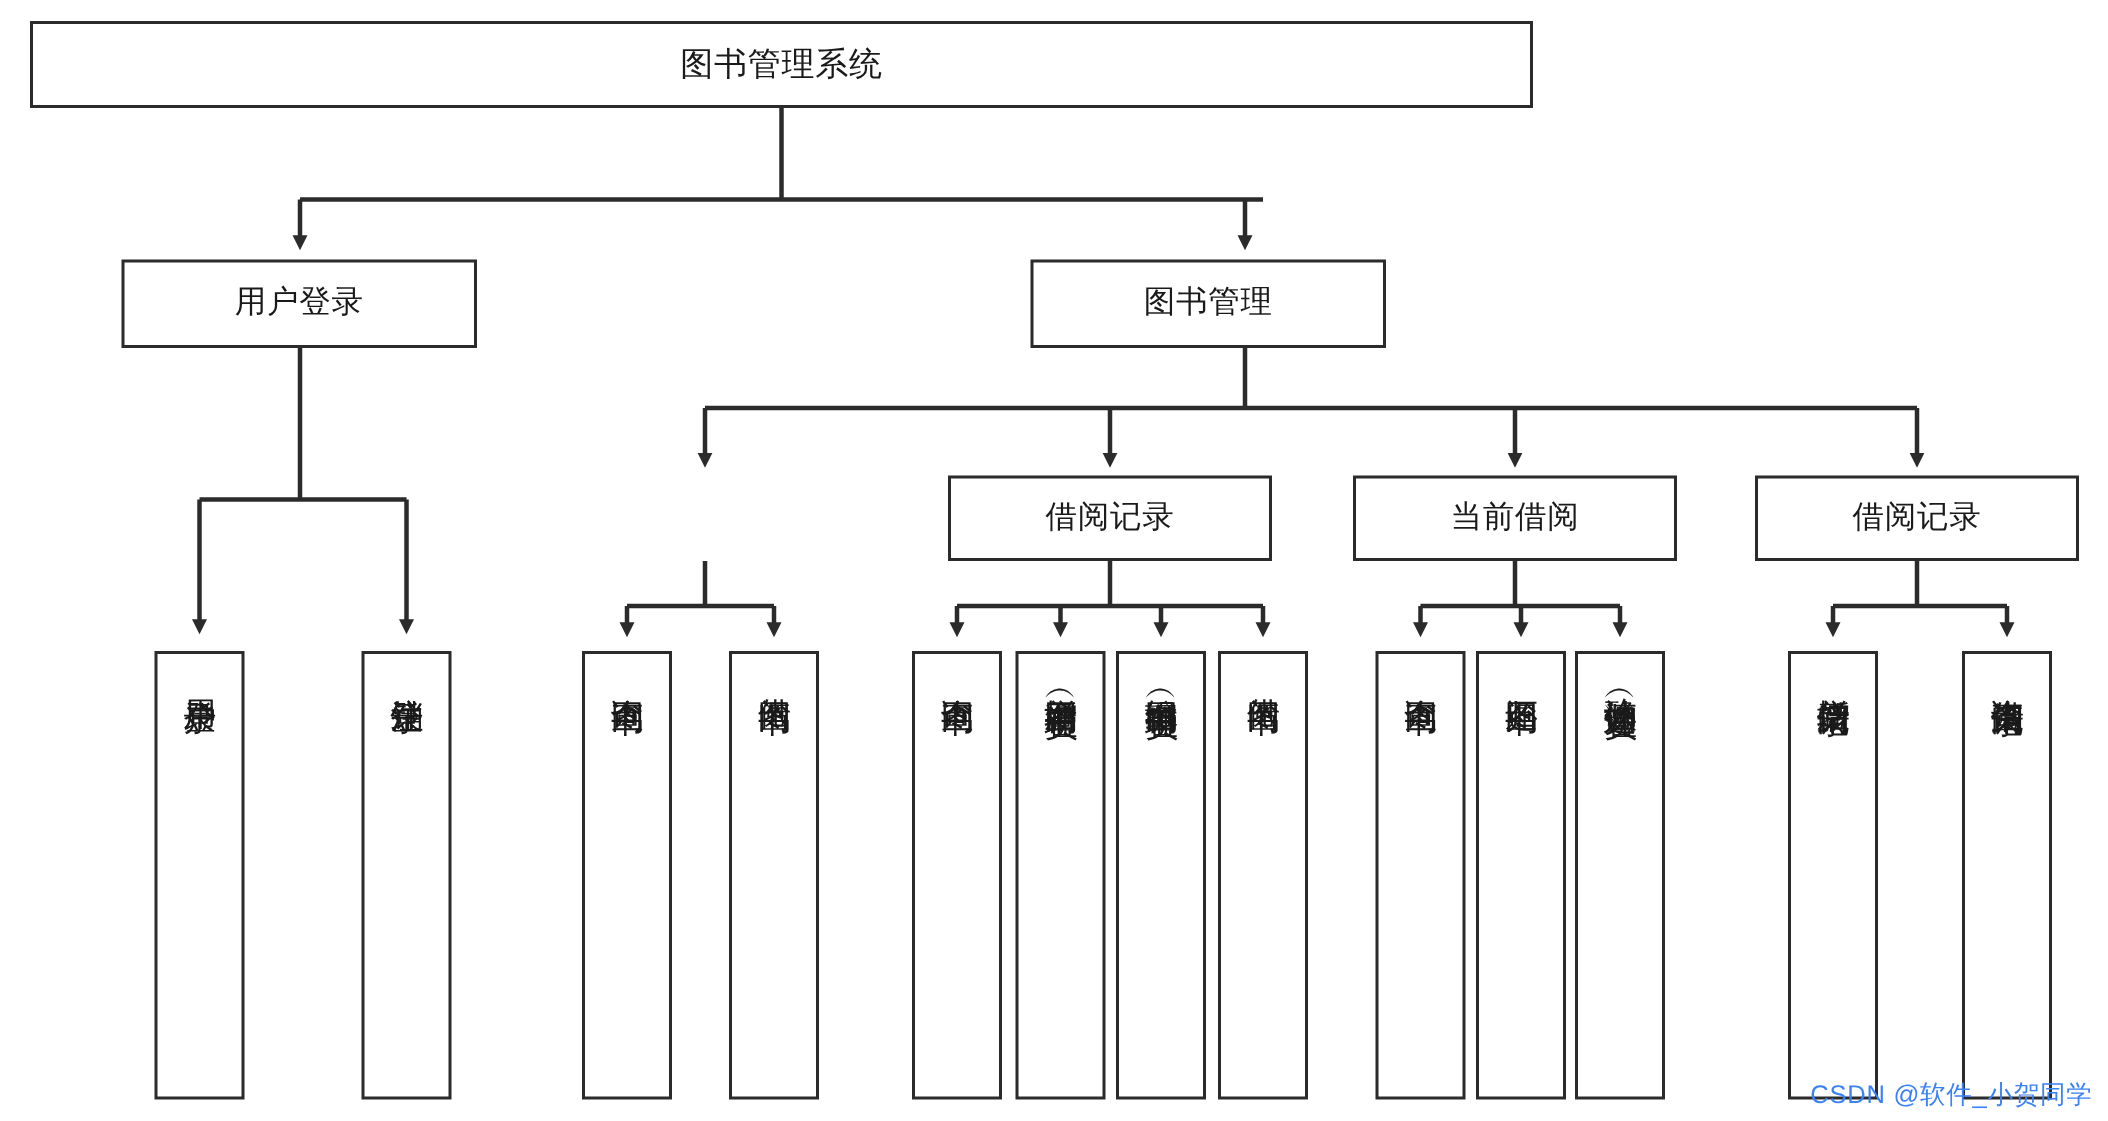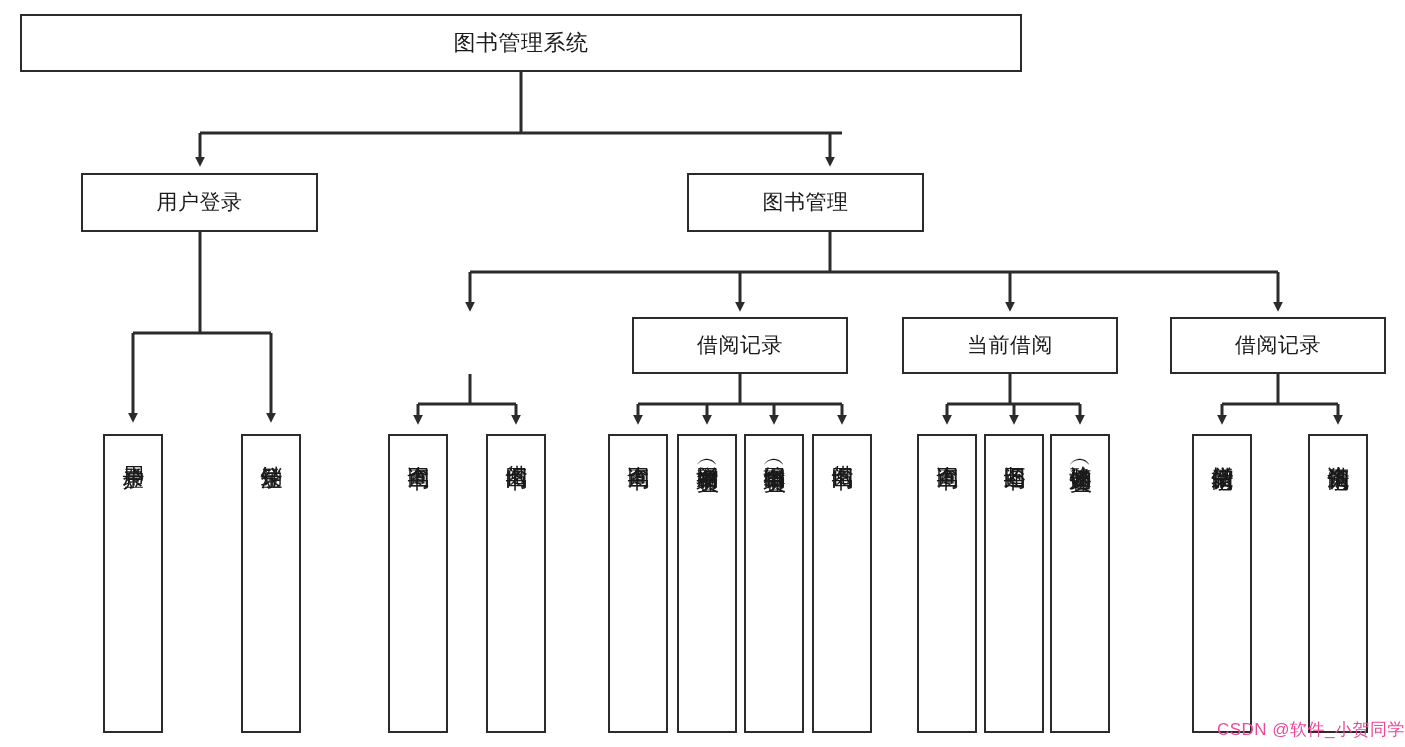--- a/index.html
+++ b/index.html
@@ -59,24 +59,24 @@
   .node.v .label {
     writing-mode: vertical-rl;
     text-orientation: upright;
     font-size: 22px;
     line-height: 1.22;
     letter-spacing: 1px;
     white-space: nowrap;
   }
   #watermark {
     position: absolute;
-    right: 0;
+    right: 10px;
     bottom: 6px;
     font-size: 17px;
-    color: #ec4899;
+    color: #3b82f6;
     letter-spacing: 0.5px;
     white-space: nowrap;
     user-select: none;
     margin-left: 28px;
   }
 </style>
 </head>
 <body>
 
 <div id="diagram-root">

